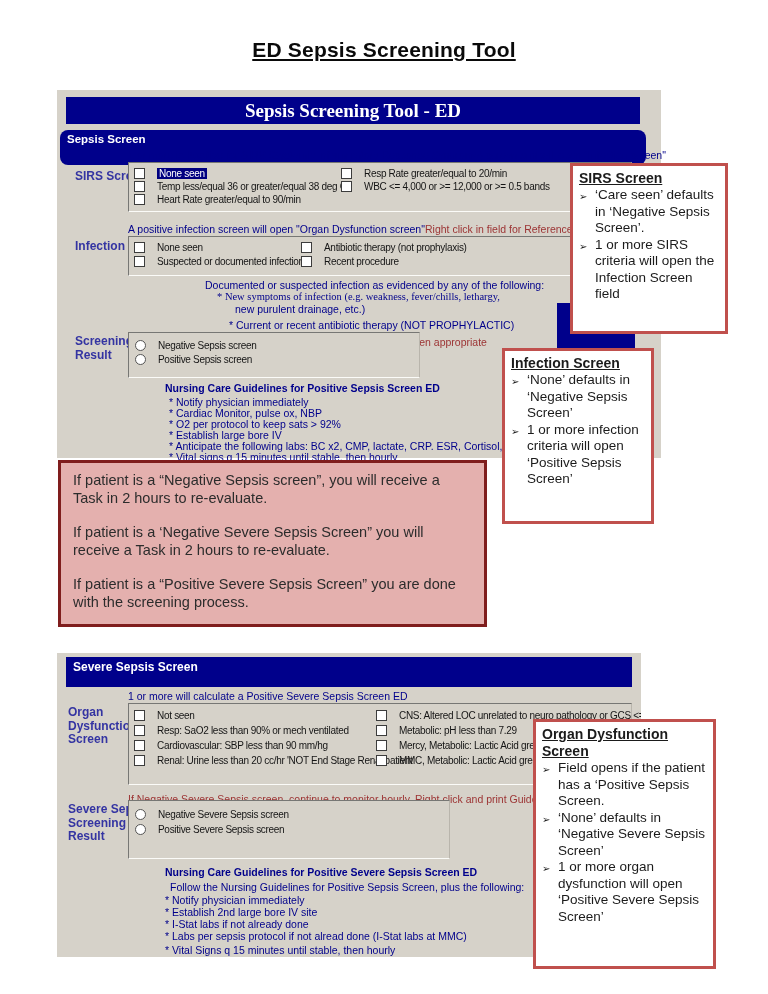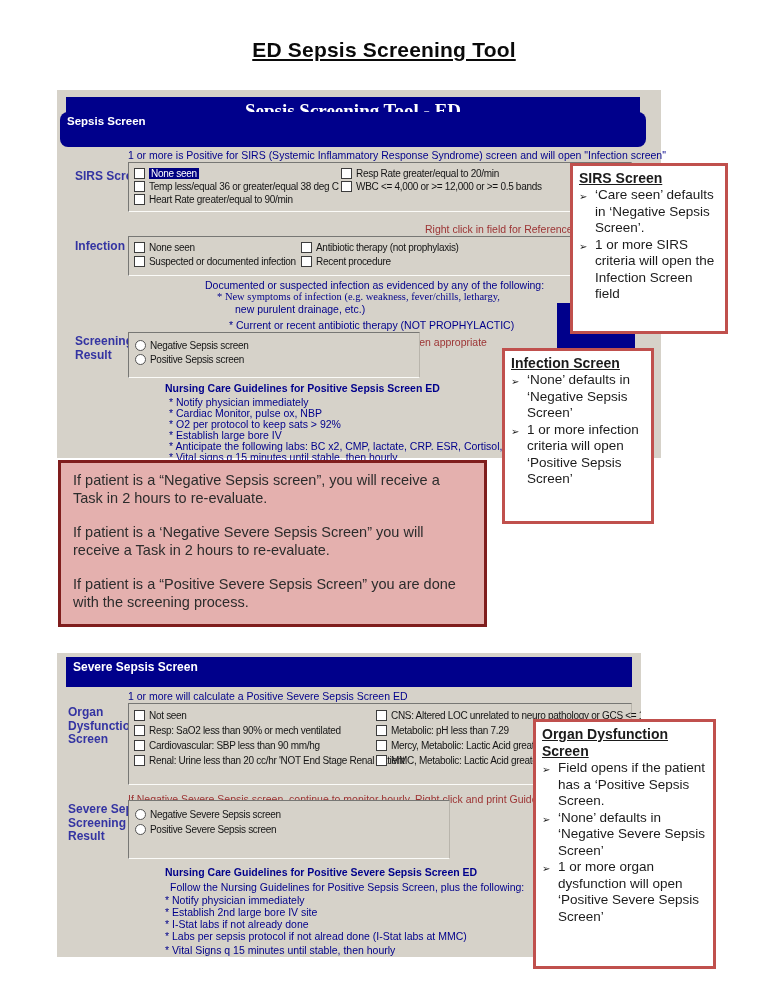--- a/index.html
+++ b/index.html
@@ -33,21 +33,21 @@
   .navy-text  { position:absolute; color:#00008b; font-size:10.5px; white-space:nowrap; }
   .red-text   { position:absolute; color:#9c3333; font-size:10.5px; white-space:nowrap; }
   .navy-bold  { font-weight:bold; }
 
   .fieldbox {
     position:absolute; background:#d6d2c9;
     border:1px solid #777774; border-bottom-color:#fbfbf8; border-right-color:#b9b5ac;
   }
 
   .cb-item, .rd-item {
-    position:absolute; display:flex; align-items:center; gap:4px;
+    position:absolute; display:flex; align-items:center; gap:12px;
     white-space:nowrap; font-size:10px; letter-spacing:-0.3px; color:#151515; height:12px;
   }
   .cb { width:9px; height:9px; background:#fff; border:1px solid #3c3c3c; flex:0 0 auto; }
   .rd { width:9px; height:9px; background:#fff; border:1px solid #555; border-radius:50%; flex:0 0 auto; }
   .lab-hl { background:#000080; color:#fff; padding:0 2px; }
 
   
   .note {
     position:absolute; background:#ffffff; border:3px solid #c0504d;
     box-sizing:border-box; padding:4px 6px; z-index:3; color:#1b1b1b;
@@ -71,21 +71,21 @@
 </style>
 </head>
 <body>
 
 <div id="doc-title" class="abs">ED Sepsis Screening Tool</div>
 
 <div id="panel1" class="panel">
 
   <div class="navybar serif-head" style="left:9px; top:7px; width:574px; height:27px; line-height:27px;">Sepsis Screening Tool - ED</div>
 
-  <div class="navybar bar-label" style="left:3px; top:22px; width:586px; height:35px; line-height:19px;border-radius:8px;">Sepsis Screen</div>
+  <div class="navybar bar-label" style="left:3px; top:40px; width:586px; height:35px; line-height:19px;border-radius:8px;">Sepsis Screen</div>
 
   <div class="navy-text" style="left:71px; top:59px;">1 or more is Positive for SIRS (Systemic Inflammatory Response Syndrome) screen and will open "Infection screen"</div>
 
   <div class="blue-label" style="left:18px; top:80px;">SIRS Screen</div>
 
   <div class="fieldbox" style="left:71px; top:72px; width:502px; height:48px;">
     <div class="cb-item" style="left:5px; top:4px;">
       <span class="cb"></span>
       <span class="lab-hl">None seen</span>
     </div>
@@ -100,20 +100,21 @@
     <div class="cb-item" style="left:212px; top:4px;">
       <span class="cb"></span>
       <span>Resp Rate greater/equal to 20/min</span>
     </div>
     <div class="cb-item" style="left:212px; top:17px;">
       <span class="cb"></span>
       <span>WBC  &lt;= 4,000  or  &gt;= 12,000  or  &gt;= 0.5 bands</span>
     </div>
   </div>
 
+  <div class="navy-text" style="left:71px; top:133px;">A positive infection screen will open  "Organ Dysfunction screen"</div>
   <div class="red-text" style="left:368px; top:133px;">Right click in field for Reference Text</div>
 
   <div class="blue-label" style="left:18px; top:150px;">Infection Screen</div>
 
   <div class="fieldbox" style="left:71px; top:146px; width:502px; height:38px;">
     <div class="cb-item" style="left:5px; top:4px;">
       <span class="cb"></span>
       <span>None seen</span>
     </div>
     <div class="cb-item" style="left:5px; top:18px;">

